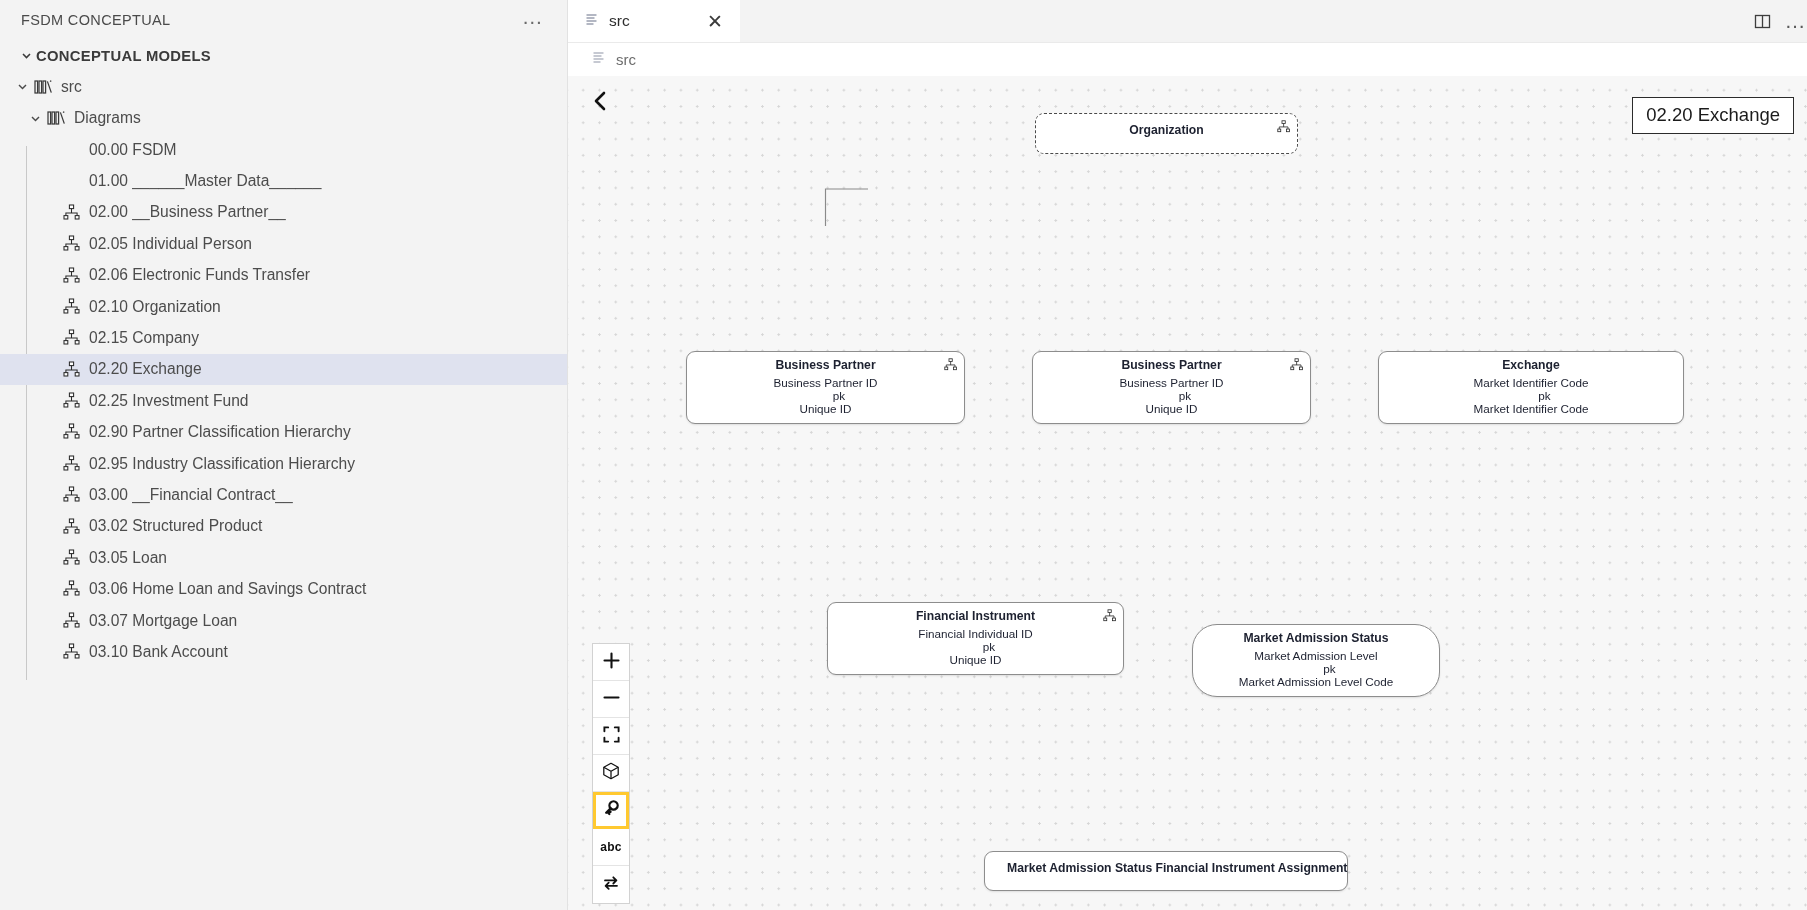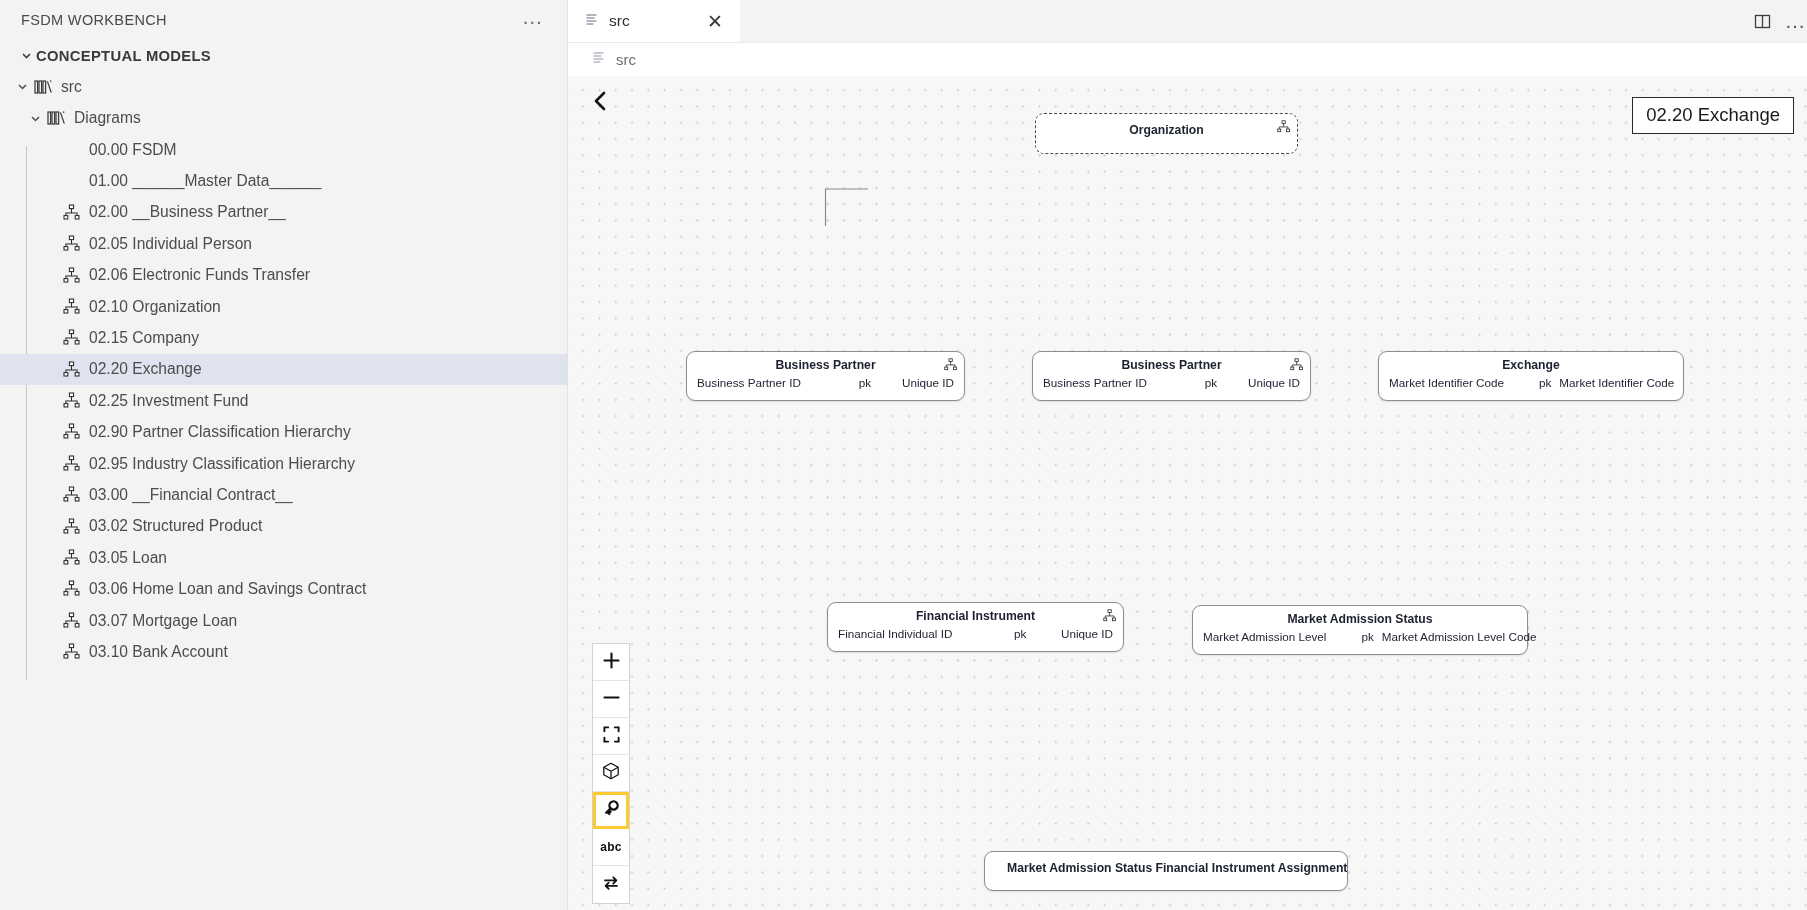--- a/index.html
+++ b/index.html
@@ -111,21 +111,21 @@
     box-shadow: 0 1px 2px rgba(0,0,0,.10);
   }
   .node.dashed { border-style: dashed; border-color: #4a4a4a; box-shadow: none; }
   .node-title {
     text-align: center; font-size: 12.2px; font-weight: bold; color: #1d2130;
     padding: 6px 22px 2px 22px; white-space: nowrap;
   }
   .node-title.only { padding: 9px 22px 10px 22px; }
   .node-attr {
     display: flex; align-items: center; font-size: 11.7px;
-    color: #1d2130; padding: 2px 10px 8px 10px; white-space: nowrap;
+    color: #1d2130; padding: 2px 10px 8px 10px; white-space: nowrap; flex-direction: column;
   }
   .attr-name { flex: 0 0 auto; }
   .attr-mid { flex: 1 1 auto; text-align: center; padding: 0 8px; margin-left: 27px; }
   .attr-type { flex: 0 0 auto; text-align: right; }
   .node-hier-icon { position: absolute; right: 7px; top: 5px; }
 
   
   #edges { position: absolute; inset: 0; pointer-events: none; }
 
   
@@ -142,21 +142,21 @@
   .tb-btn.active { outline: 3px solid #FFC930; outline-offset: -3px; z-index: 2; }
   .tb-btn .abc { font-size: 12px; font-weight: bold; color: #111; letter-spacing: .2px; }
 </style>
 </head>
 <body>
 
 <div id="app">
 
   <div id="sidebar">
     <div id="sidebar-header">
-      <span id="sidebar-title">FSDM WORKBENCH</span>
+      <span id="sidebar-title">FSDM CONCEPTUAL</span>
       <span id="sidebar-more">…</span>
     </div>
 
     <div class="section-row">
       <span class="chev">
         <svg width="13" height="13" viewBox="0 0 13 13">
             <path d="M3 5l3.5 3.6L10 5" fill="none" stroke="#3a3a3a" stroke-width="1.5"></path>
           </svg>
       </span>
       <span>CONCEPTUAL MODELS</span>
@@ -519,21 +519,21 @@
               <span class="attr-mid">pk</span>
               <span class="attr-type">Unique ID</span>
             </div>
             <span class="node-hier-icon"><svg width="13.26" height="13.26" viewBox="0 0 17 17">
     <rect x="6.4" y="1" width="4.2" height="3.6" fill="#fff" stroke="#2b2b2b" stroke-width="1.05"></rect>
     <rect x="1" y="11.6" width="3.8" height="3.4" fill="#fff" stroke="#2b2b2b" stroke-width="1.05"></rect>
     <rect x="12.2" y="11.6" width="3.8" height="3.4" fill="#fff" stroke="#2b2b2b" stroke-width="1.05"></rect>
     <path d="M8.5 4.6v3.1M2.9 11.6V8.9h11.2v2.7M8.5 7.7v1.2" stroke="#2b2b2b" stroke-width="1.05" fill="none"></path>
   </svg></span>
           </div>
-          <div class="node" style="left: 624px; top: 529px; width: 336px; min-height: 50px;">
+          <div class="node" style="left: 624px; top: 548px; width: 248px; min-height: 50px; border-radius: 25px;">
             <div class="node-title">Market Admission Status</div>
             <div class="node-attr">
               <span class="attr-name">Market Admission Level</span>
               <span class="attr-mid">pk</span>
               <span class="attr-type">Market Admission Level Code</span>
             </div>
           </div>
           <div class="node" style="left: 416px; top: 775px; width: 364px; min-height: 40px;">
             <div class="node-title only">Market Admission Status Financial Instrument Assignment</div>
           </div>

